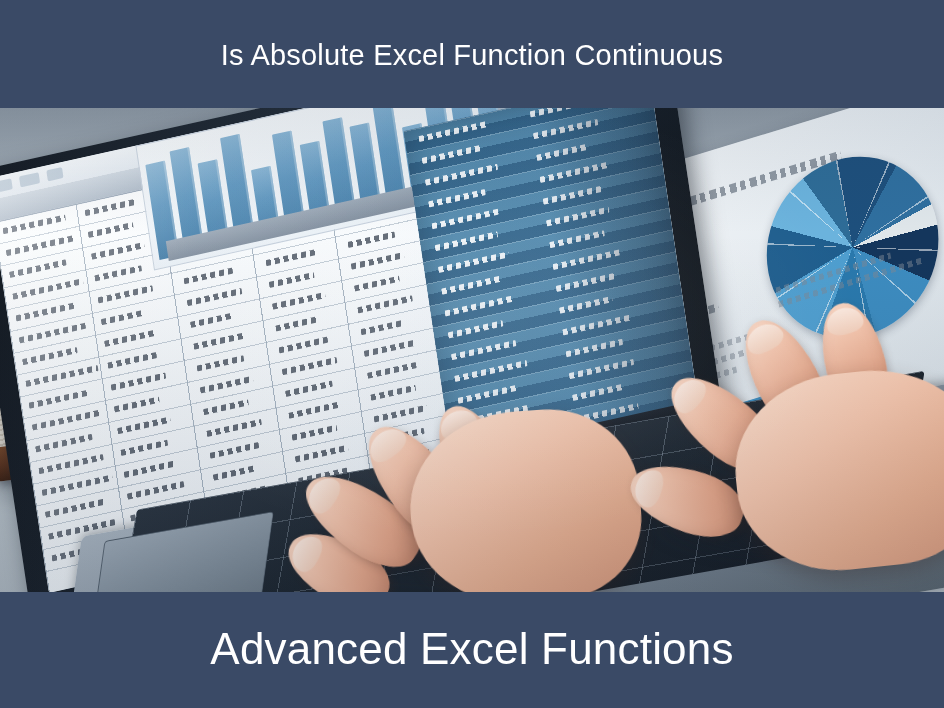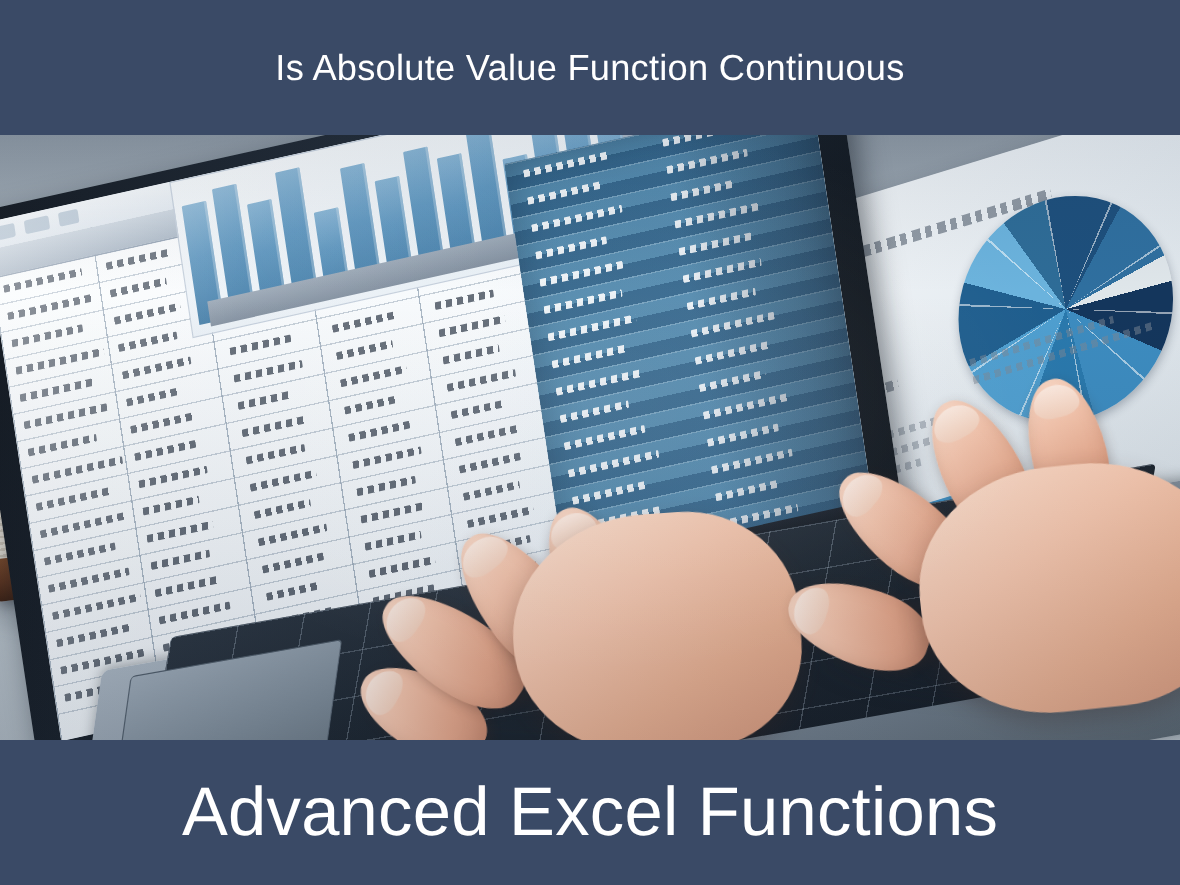--- a/index.html
+++ b/index.html
@@ -25,21 +25,21 @@
   #header-banner{top:0;height:108px;}
   #footer-banner{top:592px;height:116px;}
   .banner-title{
     color:#ffffff;
     letter-spacing:.2px;
     text-align:center;
     white-space:nowrap;
     font-weight:400;
   }
   #header-title{font-size:29px;line-height:1;margin-top:2px;}
-  #footer-title{font-size:55px;line-height:1;margin-top:-2px;}
+  #footer-title{font-size:44px;line-height:1;margin-top:-2px;}
 
   
   #photo{
     position:absolute;left:0;top:108px;
     width:944px;height:484px;
     overflow:hidden;
     background:
       linear-gradient(170deg,#9aa6b0 0%,#aab4be 22%,#c3ccd3 48%,#b6bfc7 70%,#97a1ab 100%);
   }
   .layer{position:absolute;}
@@ -364,21 +364,21 @@
       linear-gradient(180deg,rgba(40,60,85,.10) 0%,rgba(40,60,85,0) 26%,rgba(20,34,52,.14) 100%);
     pointer-events:none;
   }
 </style>
 </head>
 <body>
 
 <div id="page">
 
   <div class="banner" id="header-banner">
-    <div class="banner-title" id="header-title">Is Absolute Value Function Continuous</div>
+    <div class="banner-title" id="header-title">Is Absolute Excel Function Continuous</div>
   </div>
 
   <div id="photo">
 
     <div class="layer" id="desk-far"></div>
     <div class="layer" id="desk-left"></div>
     <div class="layer" id="desk-right"></div>
     <div class="layer" id="desk-object"></div>
 
     <div class="layer" id="paper-left"></div>

